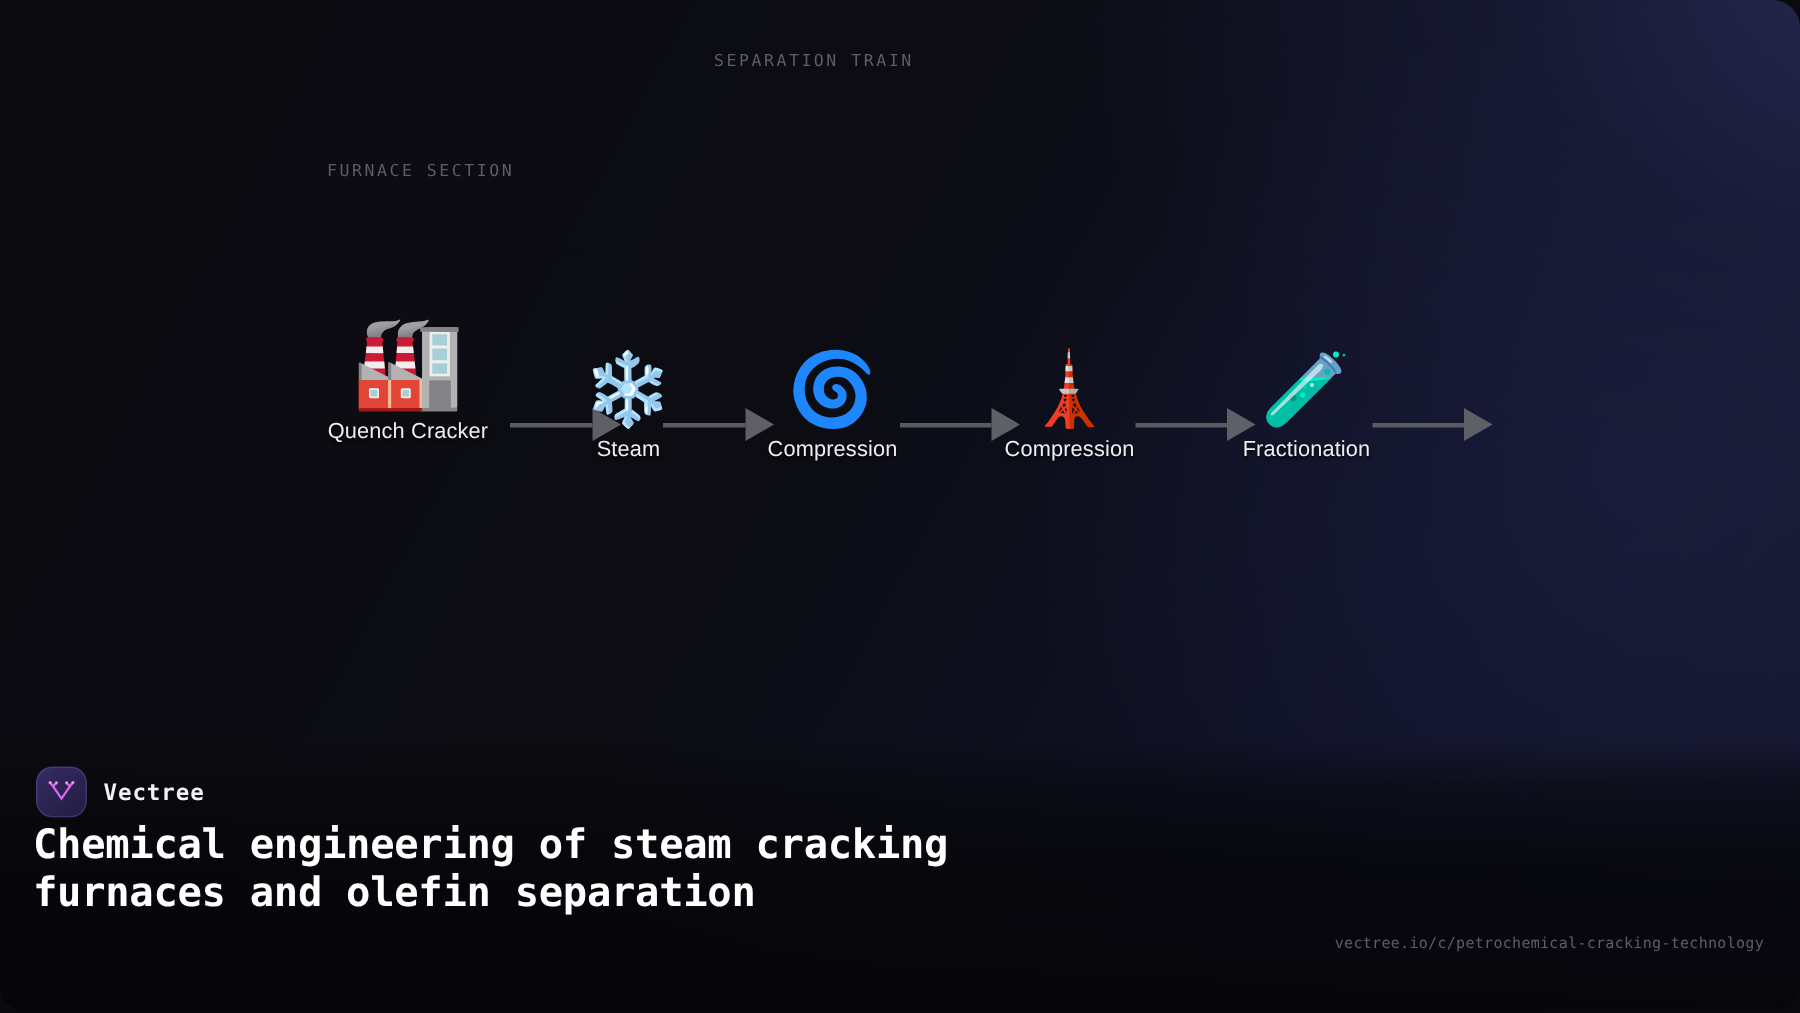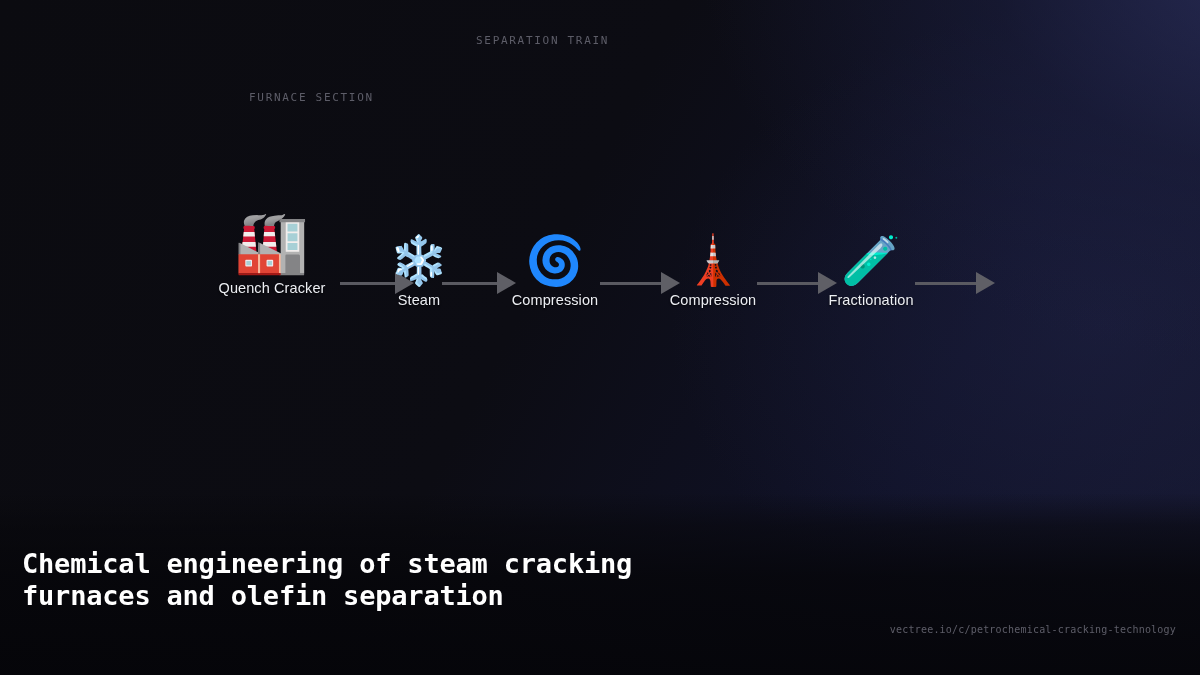--- a/index.html
+++ b/index.html
@@ -10,34 +10,35 @@
   .stage {
     position: relative;
     width: 1200px;
     height: 675px;
     overflow: hidden;
     background:
       radial-gradient(900px 620px at 108% -6%, rgba(44,48,92,0.85) 0%, rgba(30,33,66,0.45) 34%, rgba(14,15,26,0.0) 66%),
       radial-gradient(700px 520px at 92% 48%, rgba(32,35,70,0.55) 0%, rgba(16,17,30,0.0) 62%),
       linear-gradient(118deg, #0b0b10 0%, #0c0c13 44%, #101228 74%, #15172f 100%);
     font-family: "DejaVu Sans Mono", "Liberation Mono", monospace;
+    border-radius: 18px;
     -webkit-font-smoothing: antialiased;
   }
 
   
   .section-label {
     position: absolute;
     color: #5d5d68;
     font-family: "DejaVu Sans Mono", "Liberation Mono", monospace;
     font-size: 11px;
     letter-spacing: 1.7px;
     white-space: nowrap;
   }
   #sep-train-label { left: 476px; top: 34px; }
-  #furnace-label   { left: 218px; top: 91px; margin-left: 31px; }
+  #furnace-label   { left: 218px; top: 107px; }
 
   
   .flow {
     position: absolute;
     left: 0;
     top: 0;
     width: 1200px;
     height: 675px;
   }
   .node {
@@ -191,18 +192,38 @@
     </div>
     <div class="node" id="node-4" style="left: 871px; top: 236px;">
       <div class="glyph" style="font-size: 48px; height: 48px;">🧪</div>
       <div class="node-label">Fractionation</div>
     </div>
 
   </div>
 
   <div class="caption-band"></div>
 
+  <div class="brand-row">
+    <div class="brand-logo">
+      <svg width="22" height="22" viewBox="0 0 22 22" aria-hidden="true">
+        <g stroke="#d96ae8" stroke-width="1.5" stroke-linecap="round" fill="none">
+          <path d="M5.4 7.2 L11 15.4 L16.6 7.2"></path>
+          <path d="M5.4 7.2 L3.6 5.0"></path>
+          <path d="M5.4 7.2 L7.4 5.2"></path>
+          <path d="M16.6 7.2 L18.4 5.0"></path>
+          <path d="M16.6 7.2 L14.6 5.2"></path>
+        </g>
+        <g fill="#e98ff2">
+          <circle cx="3.4" cy="4.7" r="1.05"></circle>
+          <circle cx="7.6" cy="4.9" r="1.05"></circle>
+          <circle cx="18.6" cy="4.7" r="1.05"></circle>
+          <circle cx="14.4" cy="4.9" r="1.05"></circle>
+        </g>
+      </svg>
+    </div>
+    <div class="brand-name">Vectree</div>
+  </div>
 
   <div class="headline">Chemical engineering of steam cracking furnaces and olefin separation</div>
 
   <div class="url">vectree.io/c/petrochemical-cracking-technology</div>
 
 </div>
 
 </body></html>

